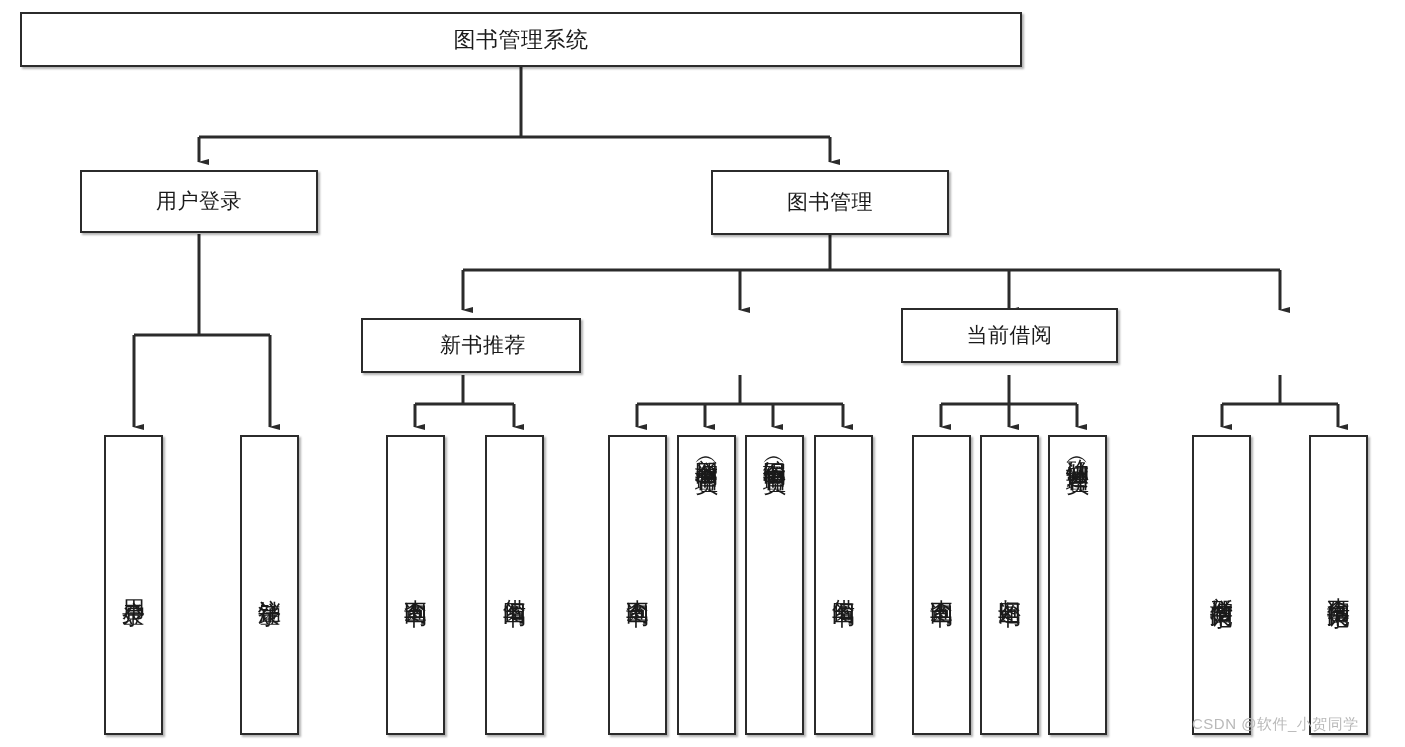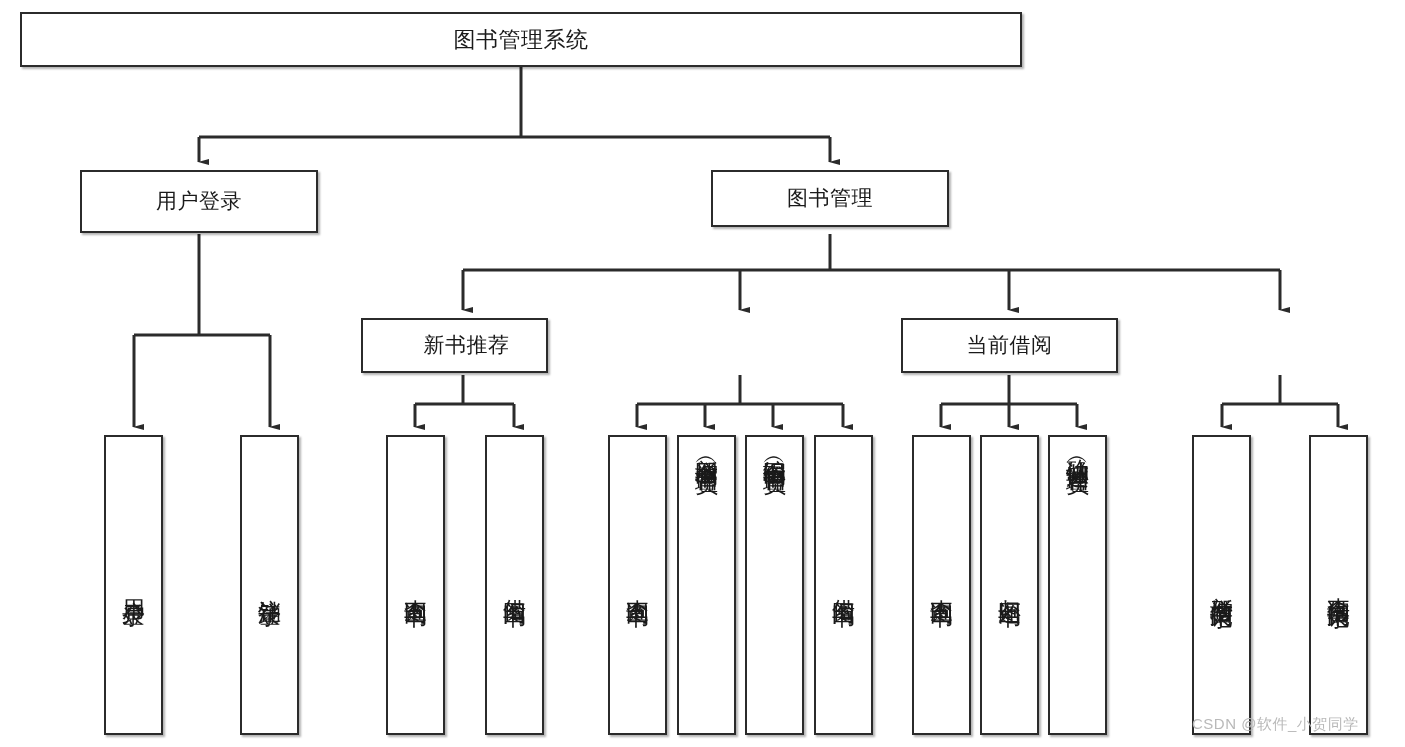--- a/index.html
+++ b/index.html
@@ -136,28 +136,28 @@
     </g>
   </svg>
 
   <div class="node horiz root" style="left:20px; top:12px; width:1002px; height:55px;">
     <span class="lbl">图书管理系统</span>
   </div>
 
   <div class="node horiz" style="left:80px; top:170px; width:238px; height:63px;">
     <span class="lbl">用户登录</span>
   </div>
-  <div class="node horiz" style="left:711px; top:170px; width:238px; height:57px;">
+  <div class="node horiz" style="left:711px; top:170px; width:238px; height:65px;">
     <span class="lbl">图书管理</span>
   </div>
 
-  <div class="node horiz" style="left:361px; top:318px; width:187px; height:55px;padding-left:24px;">
+  <div class="node horiz" style="left:361px; top:318px; width:220px; height:55px;padding-left:24px;">
     <span class="lbl">新书推荐</span>
   </div>
-  <div class="node horiz" style="left:901px; top:318px; width:217px; height:55px;">
+  <div class="node horiz" style="left:901px; top:308px; width:217px; height:55px;">
     <span class="lbl">当前借阅</span>
   </div>
 
   <div class="node vert mid" style="left:104px; top:435px; width:59px; height:300px;">
     <span class="lbl">用户登录</span>
   </div>
   <div class="node vert mid" style="left:240px; top:435px; width:59px; height:300px;">
     <span class="lbl">注销登录</span>
   </div>
 

